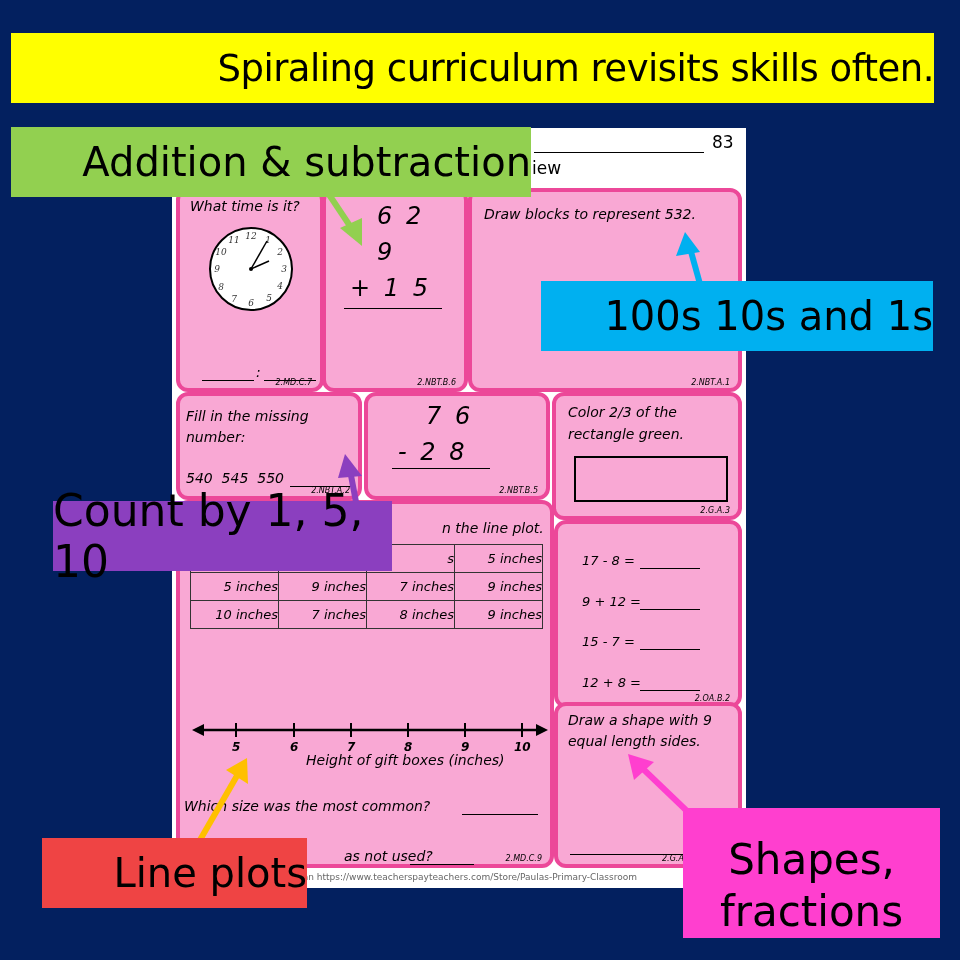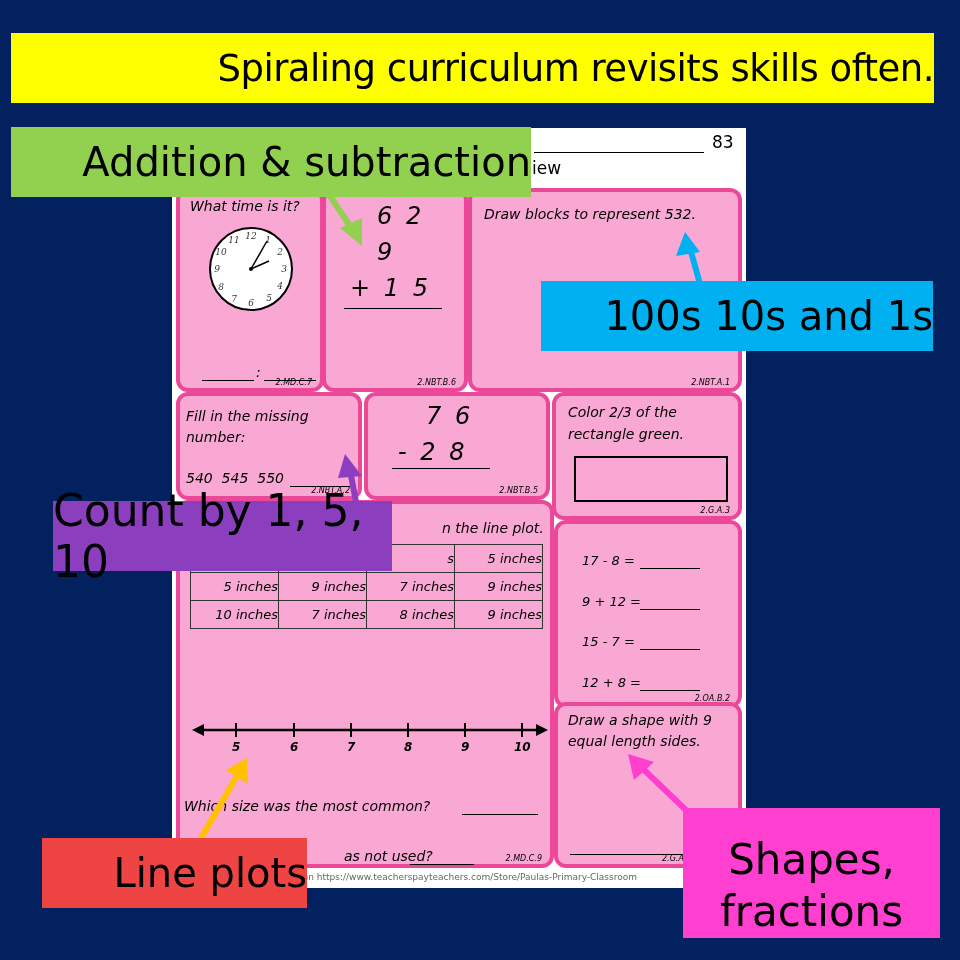--- a/index.html
+++ b/index.html
@@ -148,20 +148,21 @@
       </g>
     </svg>
     <div style="position:absolute;left:10px;top:236px;width:360px;height:16px;font-size:12px;font-weight:bold">
       <span style="position:absolute;left:42px">5</span>
       <span style="position:absolute;left:100px">6</span>
       <span style="position:absolute;left:157px">7</span>
       <span style="position:absolute;left:214px">8</span>
       <span style="position:absolute;left:271px">9</span>
       <span style="position:absolute;left:324px">10</span>
     </div>
+    <span class="q" style="left:126px;top:246px">Height of gift boxes (inches)</span>
     <span class="q" style="left:4px;top:292px">Which size was the most common?</span>
     <div class="uline" style="left:282px;top:310px;width:76px;border-bottom-width:1px"></div>
     <span class="q" style="left:164px;top:342px">as not used?</span>
     <div class="uline" style="left:230px;top:360px;width:64px;border-bottom-width:1px"></div>
     <span class="std">2.MD.C.9</span>
   </div>
 
   <div class="box" style="left:382px;top:392px;width:188px;height:188px">
     <div style="position:absolute;left:24px;top:26px">
       <span class="q" style="position:static;font-size:13px">17 - 8 =</span>

